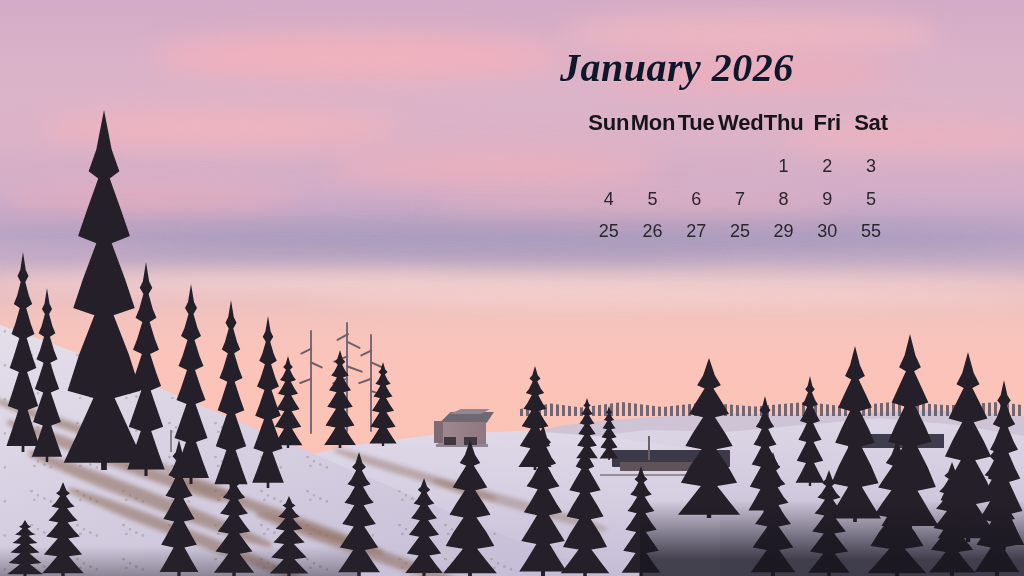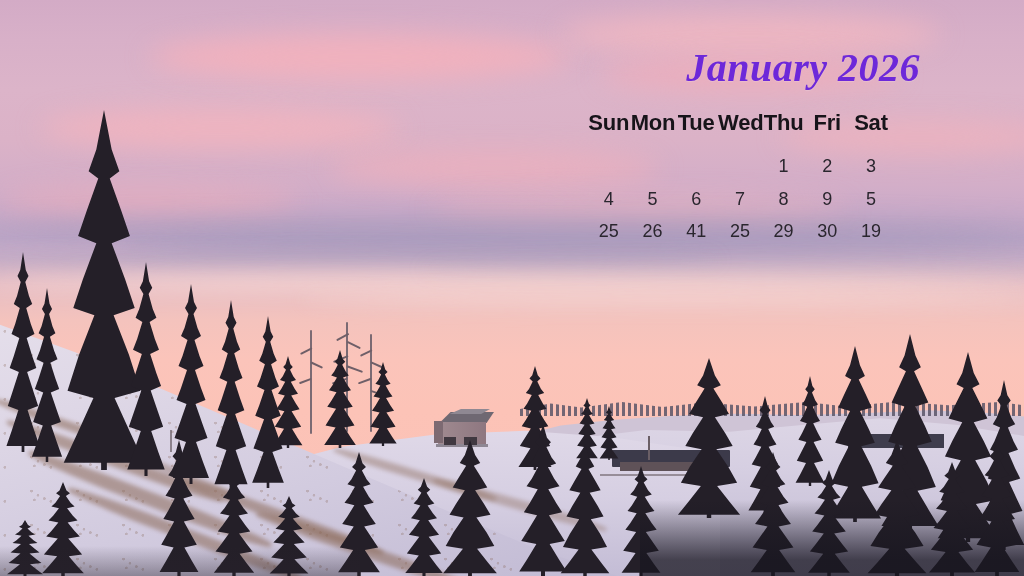--- a/index.html
+++ b/index.html
@@ -134,21 +134,21 @@
     background:#3c3a4a;border-radius:1px;}
   .farmbld2{position:absolute;left:620px;top:462px;width:84px;height:9px;background:#5f5258;}
   .farmbld3{position:absolute;left:848px;top:434px;width:96px;height:14px;background:#3f3d4d;}
   .fence{position:absolute;background:#6b5f66;}
 
   
   .calendar{position:absolute;left:560px;top:42px;width:360px;}
   .cal-title{
     font-family:"Liberation Serif", "DejaVu Serif", serif;
     font-size:40px;font-style:italic;font-weight:700;
-    color:#6d28d9;text-align:right;letter-spacing:.5px;
+    color:#0f172a;text-align:left;letter-spacing:.5px;
     line-height:1;margin:0 0 0 0;padding-top:6px;
     text-shadow:0 1px 1px rgba(255,255,255,.18);
   }
   .cal-grid{width:306px;margin:22px auto 0 auto;}
   .cal-row{display:flex;}
   .cal-cell{
     width:43.7px;text-align:center;
     font-size:16px;color:#232026;font-weight:400;
     letter-spacing:0px;
   }
@@ -326,23 +326,23 @@
         <div class="cal-cell">8</div>
         <div class="cal-cell">9</div>
         <div class="cal-cell">5</div>
       </div>
 
 
 
       <div class="cal-row cal-week">
         <div class="cal-cell">25</div>
         <div class="cal-cell">26</div>
-        <div class="cal-cell">41</div>
+        <div class="cal-cell">27</div>
         <div class="cal-cell">25</div>
         <div class="cal-cell">29</div>
         <div class="cal-cell">30</div>
-        <div class="cal-cell">19</div>
+        <div class="cal-cell">55</div>
       </div>
 
     </div>
   </div>
 
 </div>
 
 </body></html>

